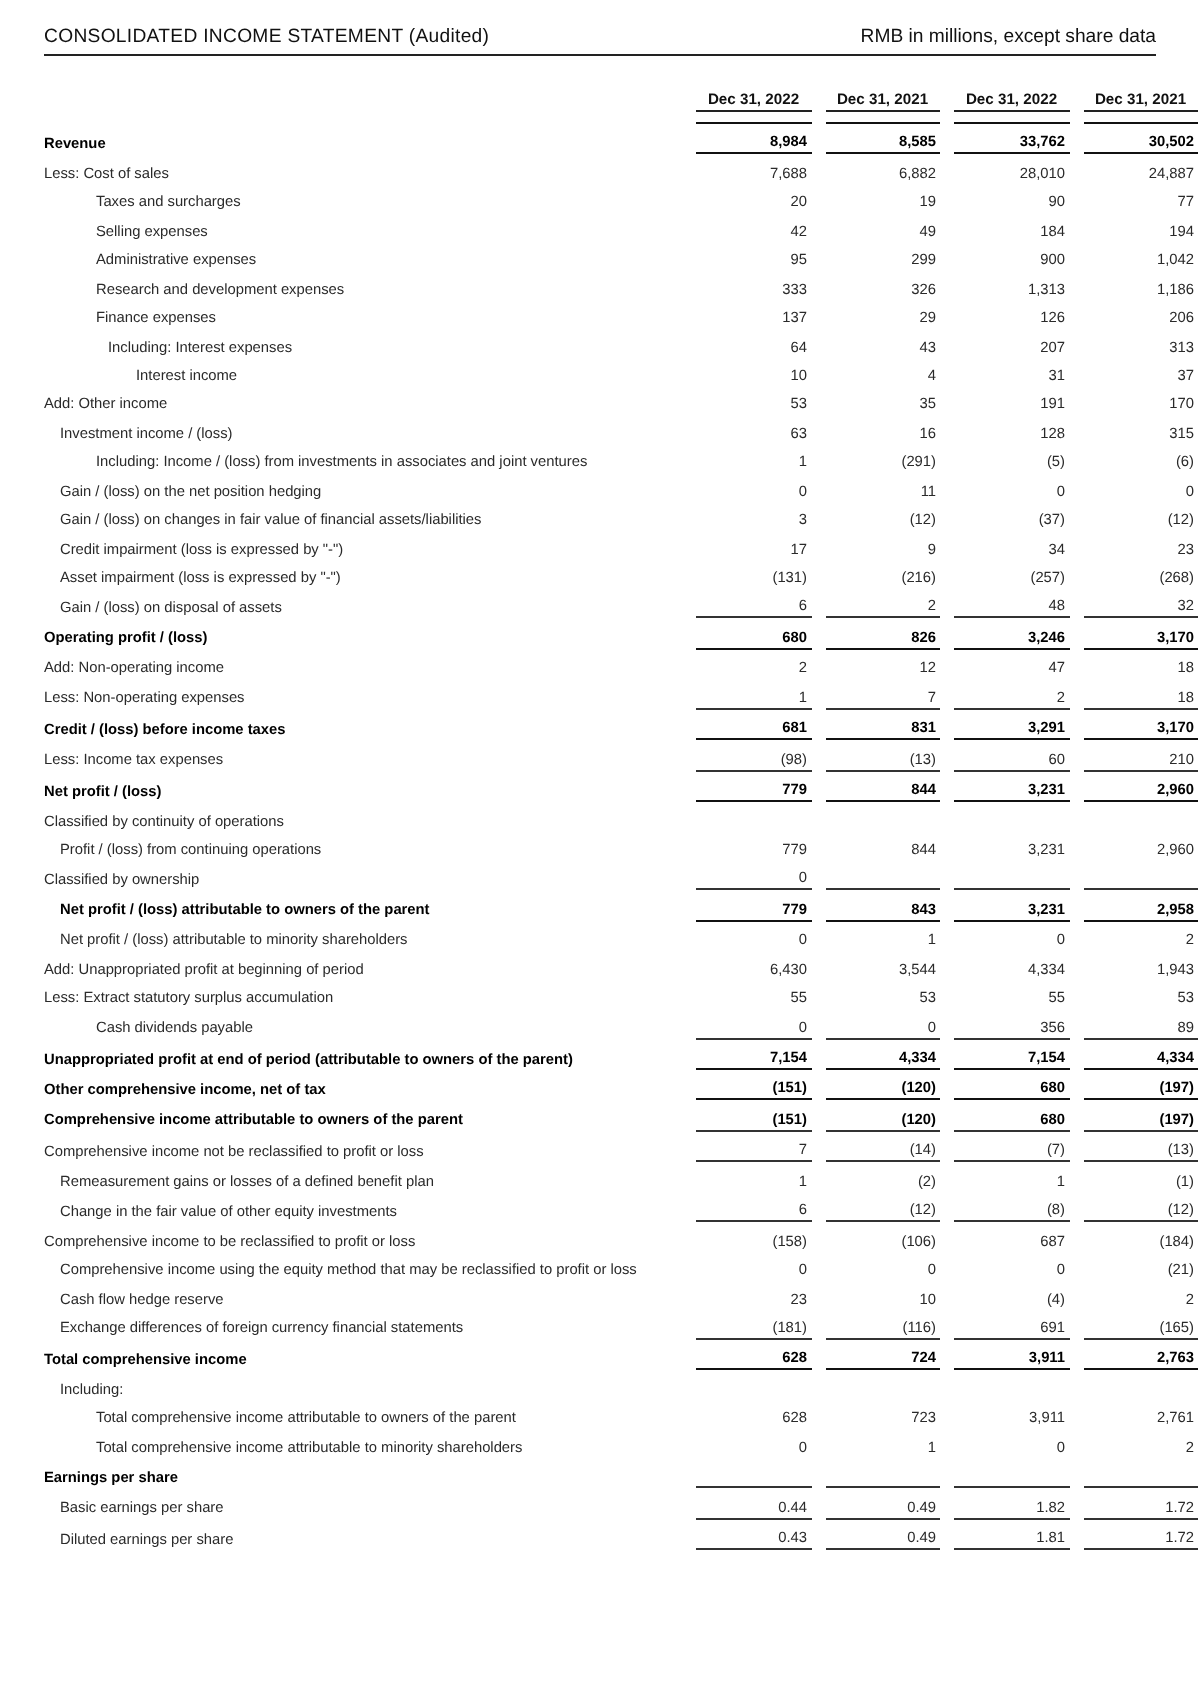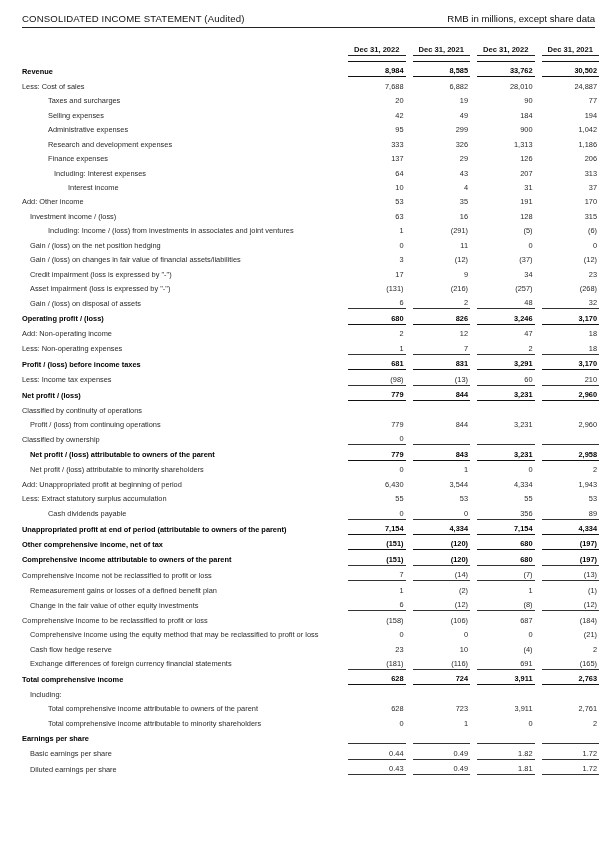--- a/index.html
+++ b/index.html
@@ -12,21 +12,21 @@
     height: 848px;
     font-family: "Liberation Sans", sans-serif;
     color: #1a1a1a;
     -webkit-font-smoothing: antialiased;
   }
   .page {
     position: relative;
     width: 600px;
     height: 752px;
     box-sizing: border-box;
-    padding: 13px 5px 0 22px;
+    padding: 13px 22px 0 22px;
   }
 
   
   .titlebar {
     display: flex;
     justify-content: space-between;
     align-items: baseline;
     border-bottom: 1px solid #222;
     padding-bottom: 3px;
     margin-bottom: 14px;
@@ -341,21 +341,21 @@
           <td class="lbl i0">Less: Non-operating expenses</td>
           <td class="val rule-thin">1</td>
           <td></td>
           <td class="val rule-thin">7</td>
           <td></td>
           <td class="val rule-thin">2</td>
           <td></td>
           <td class="val rule-thin">18</td>
         </tr>
         <tr class="row b">
-          <td class="lbl i0">Profit / (loss) before income taxes</td>
+          <td class="lbl i0">Credit / (loss) before income taxes</td>
           <td class="val rule-thick topline">681</td>
           <td></td>
           <td class="val rule-thick topline">831</td>
           <td></td>
           <td class="val rule-thick topline">3,291</td>
           <td></td>
           <td class="val rule-thick topline">3,170</td>
         </tr>
         <tr class="row">
           <td class="lbl i0">Less: Income tax expenses</td>

